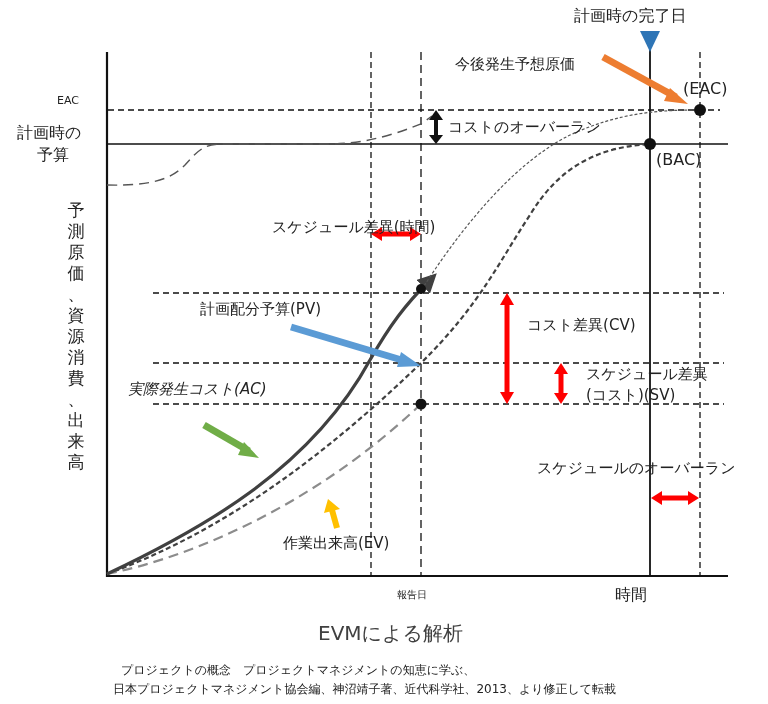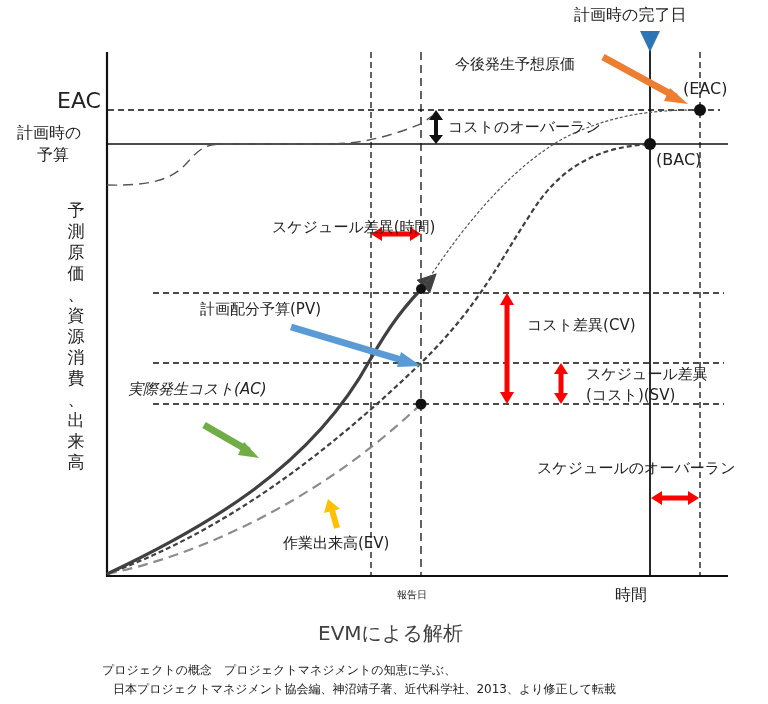--- a/index.html
+++ b/index.html
@@ -96,21 +96,21 @@
     <line x1="204" y1="425" x2="249" y2="451" stroke="#70ad47" stroke-width="7"></line>
     <polygon points="244,442 238,455 259,458" fill="#70ad47"></polygon>
   </g>
 
   <g>
     <line x1="337" y1="528" x2="332" y2="510" stroke="#ffc000" stroke-width="6"></line>
     <polygon points="324,513 340,509 328,499" fill="#ffc000"></polygon>
   </g>
 </svg>
 
-<div class="lbl" style="left:57px;top:92px;font-size:22px;">EAC</div>
+<div class="lbl" style="left:57px;top:92px;font-size:11px;">EAC</div>
 <div class="lbl" style="left:17px;top:124px;font-size:16px;">計画時の</div>
 <div class="lbl" style="left:37px;top:146px;font-size:16px;">予算</div>
 
 <div class="vlabel" style="left:66px;top:200px;">
     <div>予</div>
     <div>測</div>
     <div>原</div>
     <div>価</div>
     <div>、</div>
     <div>資</div>
@@ -119,30 +119,30 @@
     <div>費</div>
     <div>、</div>
     <div>出</div>
     <div>来</div>
     <div>高</div>
   </div>
 
 <div class="lbl" style="left:397px;top:586px;font-size:10px;">報告日</div>
 <div class="lbl" style="left:615px;top:586px;font-size:16px;">時間</div>
 
-<div class="lbl" style="left:574px;top:7px;font-size:16px;font-family:Liberation Mono, monospace;">計画時の完了日</div>
+<div class="lbl" style="left:574px;top:7px;font-size:16px;">計画時の完了日</div>
 <div class="lbl" style="left:683px;top:80px;font-size:16px;">(EAC)</div>
 <div class="lbl" style="left:656px;top:151px;font-size:16px;">(BAC)</div>
 
 <div class="lbl" style="left:455px;top:55px;text-align:center;">今後発生予想原価</div>
 <div class="lbl" style="left:448px;top:118px;">コストのオーバーラン</div>
 <div class="lbl" style="left:272px;top:218px;">スケジュール差異(時間)</div>
 <div class="lbl" style="left:200px;top:300px;">計画配分予算(PV)</div>
 <div class="lbl" style="left:128px;top:380px;font-style:italic;">実際発生コスト(AC)</div>
 <div class="lbl" style="left:283px;top:534px;">作業出来高(EV)</div>
 <div class="lbl" style="left:527px;top:316px;">コスト差異(CV)</div>
 <div class="lbl" style="left:586px;top:365px;">スケジュール差異</div>
 <div class="lbl" style="left:586px;top:386px;">(コスト)(SV)</div>
 <div class="lbl" style="left:537px;top:459px;">スケジュールのオーバーラン</div>
 
 <div class="title" style="left:318px;top:620px;">EVMによる解析</div>
-<div class="cap" style="left:102px;top:662px;">プロジェクトの概念　プロジェクトマネジメントの知恵に学ぶ、</div>
+<div class="cap" style="left:121px;top:662px;">プロジェクトの概念　プロジェクトマネジメントの知恵に学ぶ、</div>
 <div class="cap" style="left:113px;top:681px;">日本プロジェクトマネジメント協会編、神沼靖子著、近代科学社、2013、より修正して転載</div>
 
 </body></html>

